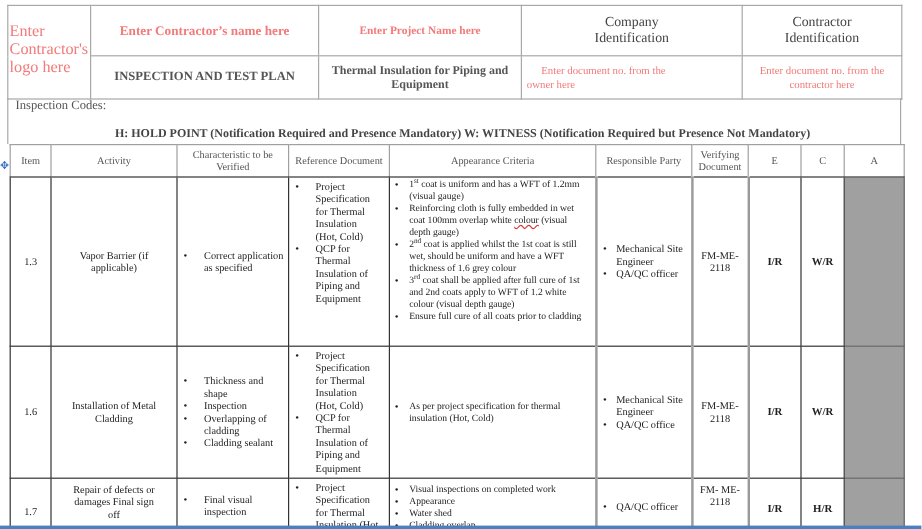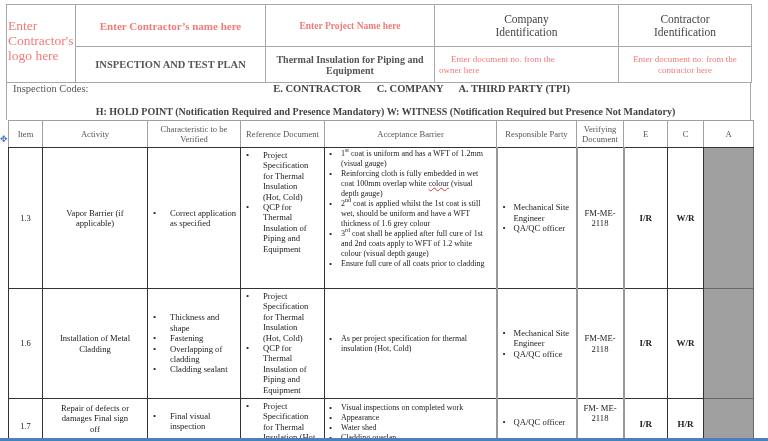--- a/index.html
+++ b/index.html
@@ -78,21 +78,20 @@
       <td class="gray-bold">INSPECTION AND TEST PLAN</td>
       <td class="gray-bold" style="font-size:10px">Thermal Insulation for Piping and Equipment</td>
       <td class="red docno" style="text-align:left;padding-left:4px"><span style="display:inline-block;width:130px;text-indent:12px">Enter document no. from the owner here</span></td>
       <td class="red docno"><span style="display:inline-block;width:130px">Enter document no. from the contractor here</span></td>
     </tr>
   </tbody>
     </table>
 
   <div class="codes">
     <div class="label">Inspection Codes:</div>
-    <div class="line1" style="white-space:pre">E. CONTRACTOR      C. COMPANY      A. THIRD PARTY (TPI)</div>
     <div class="line3">H: HOLD POINT (Notification Required and Presence Mandatory) W: WITNESS (Notification Required but Presence Not Mandatory)</div>
   </div>
 
   <div class="move-handle">✥</div>
 
   <table class="main">
     <colgroup>
       <col style="width:34px">
         <col style="width:105px">
         <col style="width:93px">
@@ -103,21 +102,21 @@
         <col style="width:44px">
         <col style="width:36px">
         <col style="width:50px">
     </colgroup>
     <thead>
       <tr>
         <th>Item</th>
         <th>Activity</th>
         <th><span style="display:inline-block;width:70px">Characteristic to be Verified</span></th>
         <th>Reference Document</th>
-        <th>Acceptance Barrier</th>
+        <th>Appearance Criteria</th>
         <th>Responsible Party</th>
         <th><span style="display:inline-block;width:38px">Verifying Document</span></th>
         <th>E</th>
         <th>C</th>
         <th>A</th>
       </tr>
     </thead>
     <tbody>
 
       <tr class="row13">
@@ -154,21 +153,21 @@
         <td class="code">W/R</td>
         <td class="shade"></td>
       </tr>
 
       <tr class="row16">
         <td class="c">1.6</td>
         <td class="c"><span style="display:inline-block;width:75px">Installation of Metal Cladding</span></td>
         <td>
           <ul class="b">
             <li style="padding-right:14px">Thickness and shape</li>
-            <li>Fastening</li>
+            <li>Inspection</li>
             <li style="padding-right:10px">Overlapping of cladding</li>
             <li>Cladding sealant</li>
           </ul>
         </td>
         <td class="ref">
           <ul class="b">
             <li style="padding-right:10px">Project Specification for Thermal Insulation (Hot, Cold)</li>
             <li style="padding-right:10px">QCP for Thermal Insulation of Piping and Equipment</li>
           </ul>
         </td>

